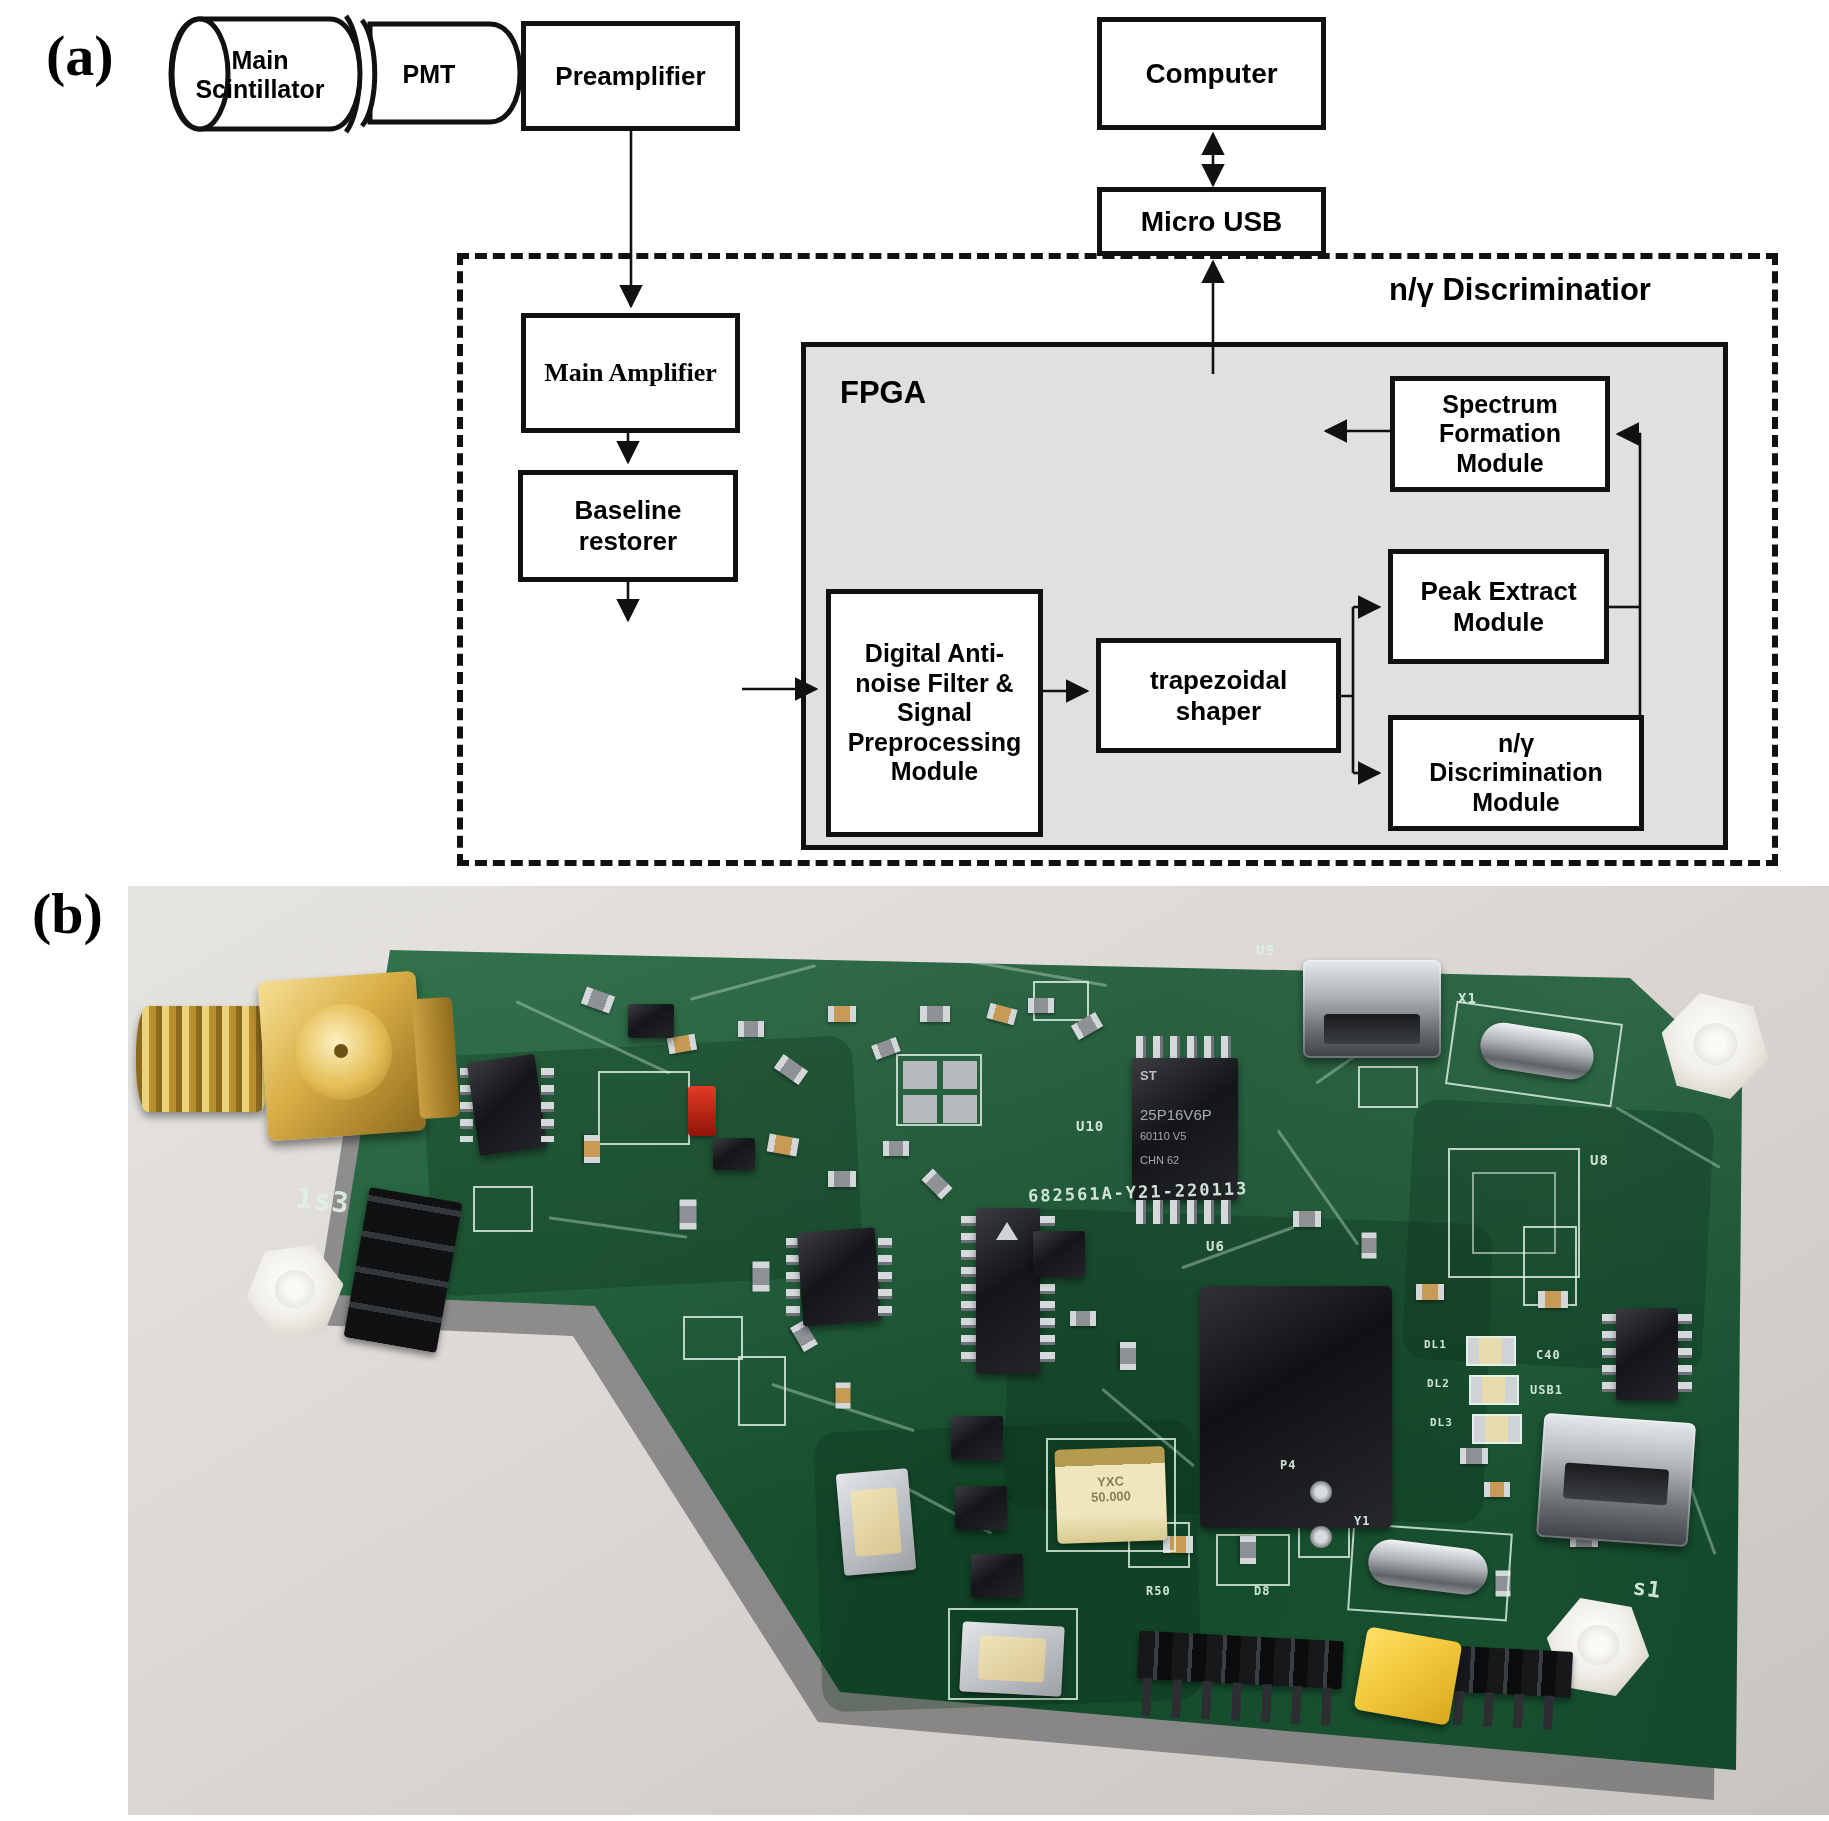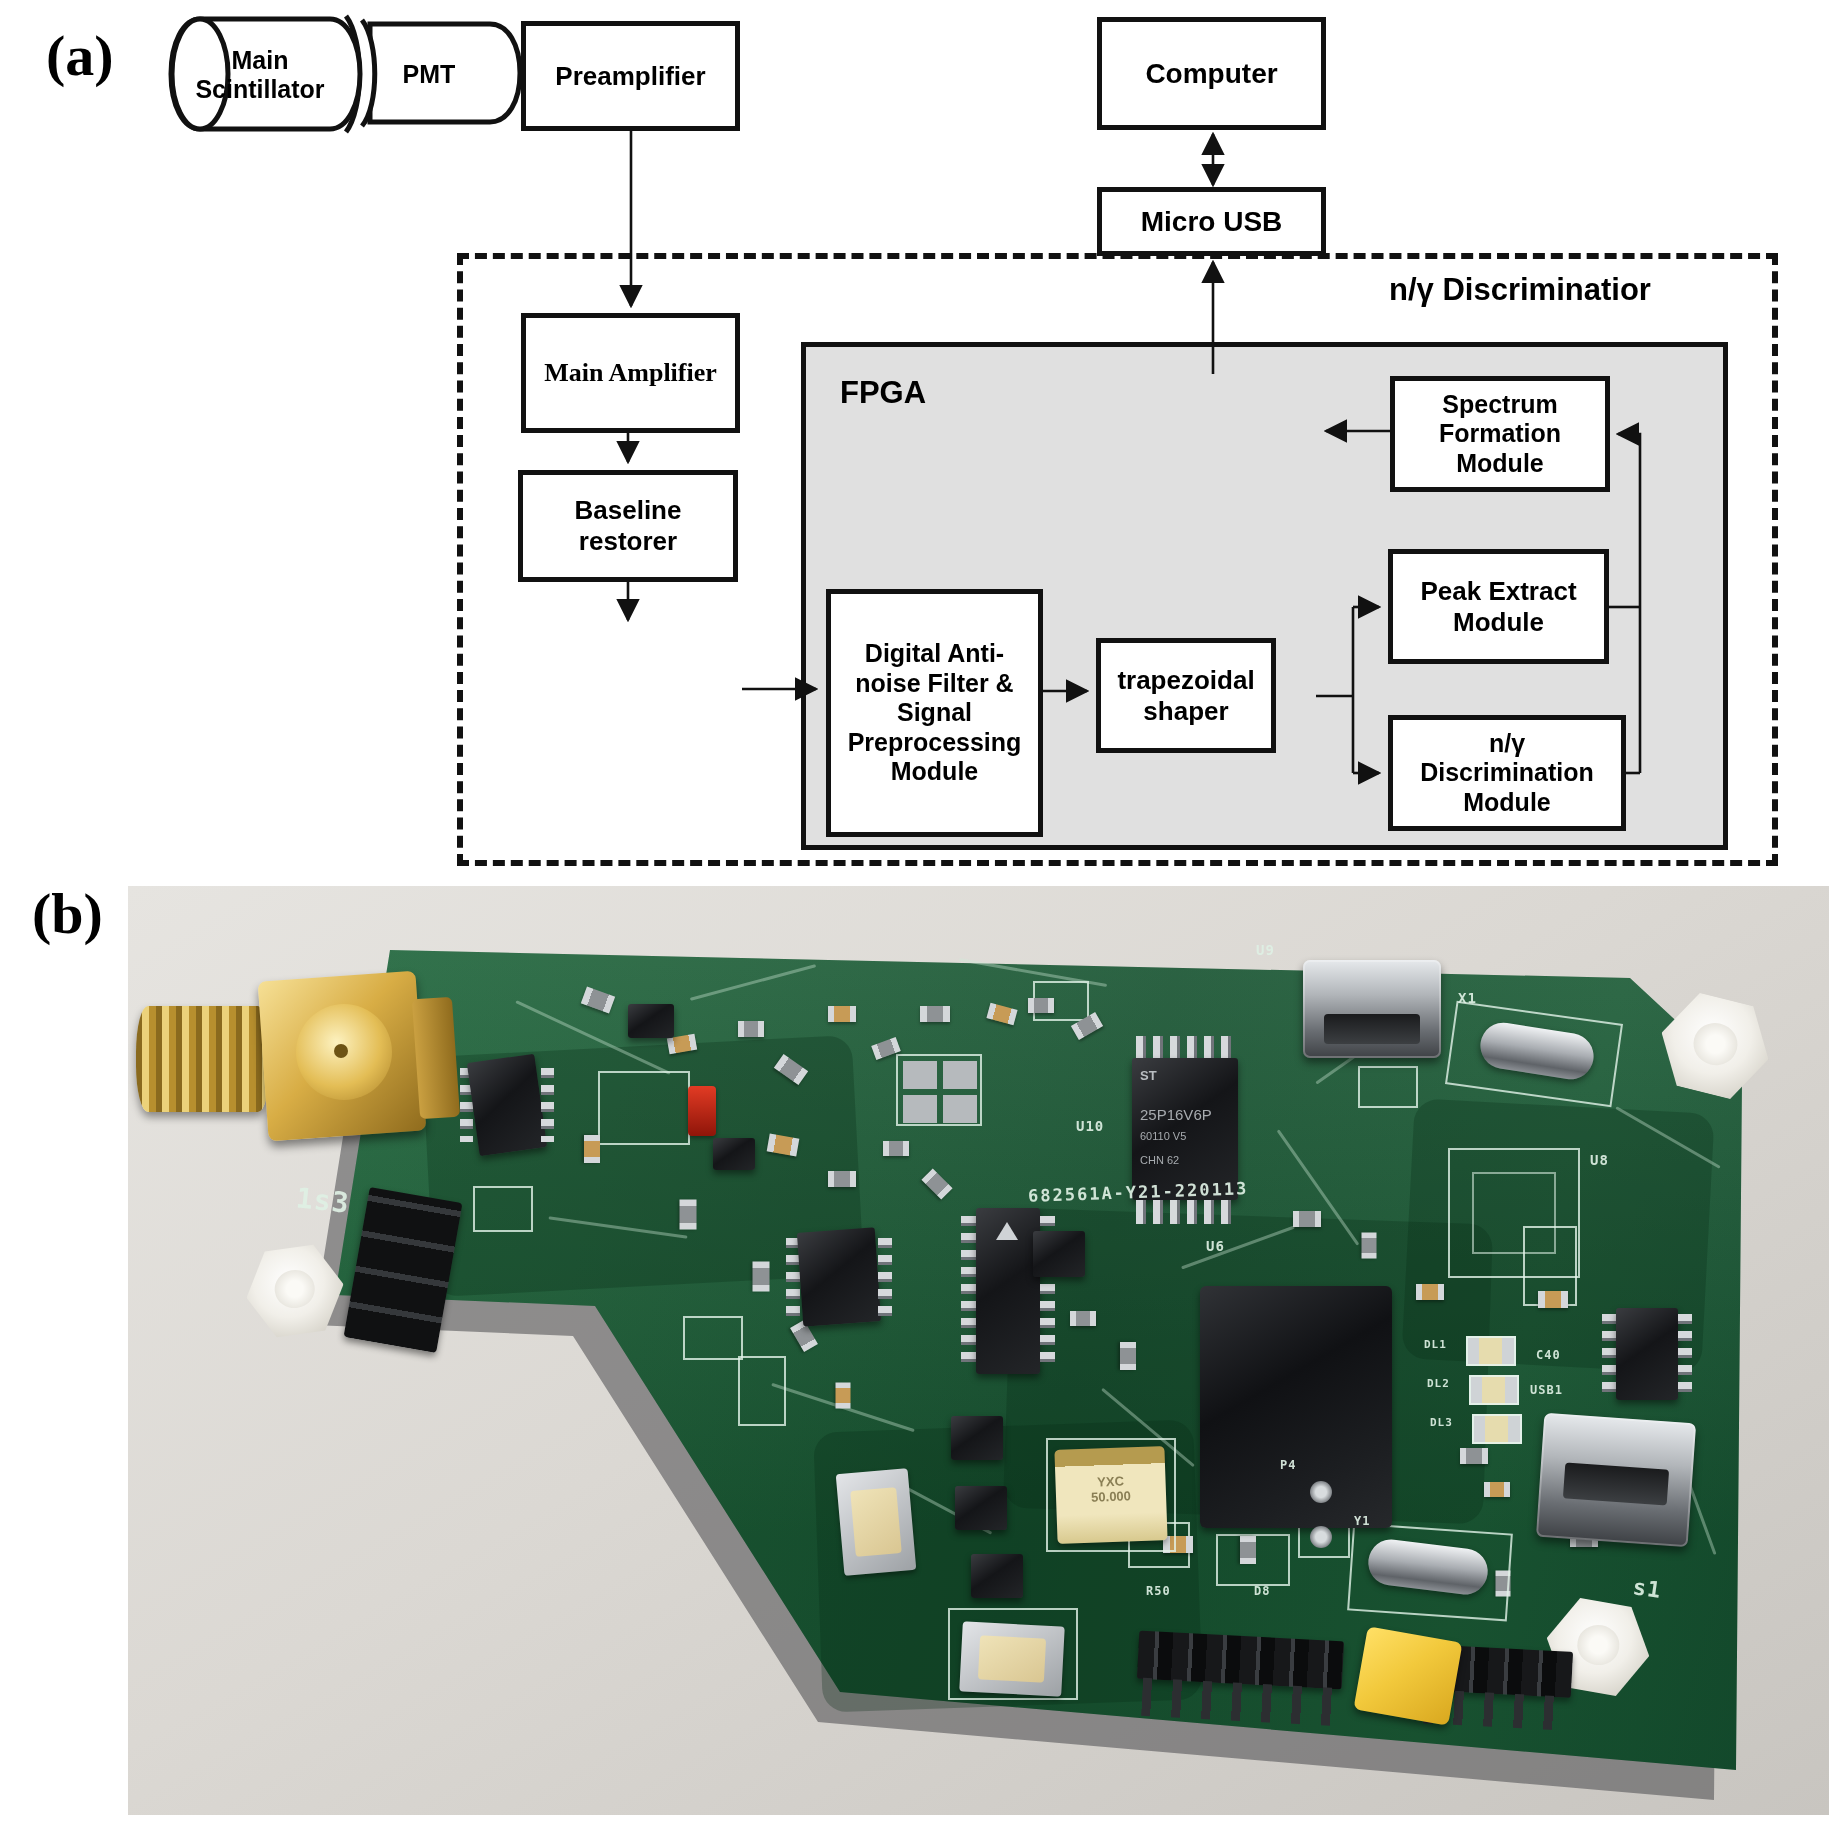--- a/index.html
+++ b/index.html
@@ -134,25 +134,25 @@
     <div class="dbox" style="left:518px;top:470px;width:220px;height:112px;">Baseline
 restorer</div>
     <div class="dbox" style="left:1390px;top:376px;width:220px;height:116px;font-size:25px;">Spectrum
 Formation
 Module</div>
     <div class="dbox" style="left:826px;top:589px;width:217px;height:248px;font-size:25px;">Digital Anti-
 noise Filter &amp;
 Signal
 Preprocessing
 Module</div>
-    <div class="dbox" style="left:1096px;top:638px;width:180px;height:115px;">trapezoidal
+    <div class="dbox" style="left:1096px;top:638px;width:245px;height:115px;">trapezoidal
 shaper</div>
     <div class="dbox" style="left:1388px;top:549px;width:221px;height:115px;">Peak Extract
 Module</div>
-    <div class="dbox" style="left:1388px;top:715px;width:238px;height:116px;font-size:25px;">n/γ
+    <div class="dbox" style="left:1388px;top:715px;width:256px;height:116px;font-size:25px;">n/γ
 Discrimination
 Module</div>
   </div>
 
   <div class="panel-label" style="left:32px;top:880px;">(b)</div>
 
   <div id="photo">
     <div class="pcb-shadow"></div>
     <div class="pcb"></div>
     <div class="pcb-sheen"></div>

